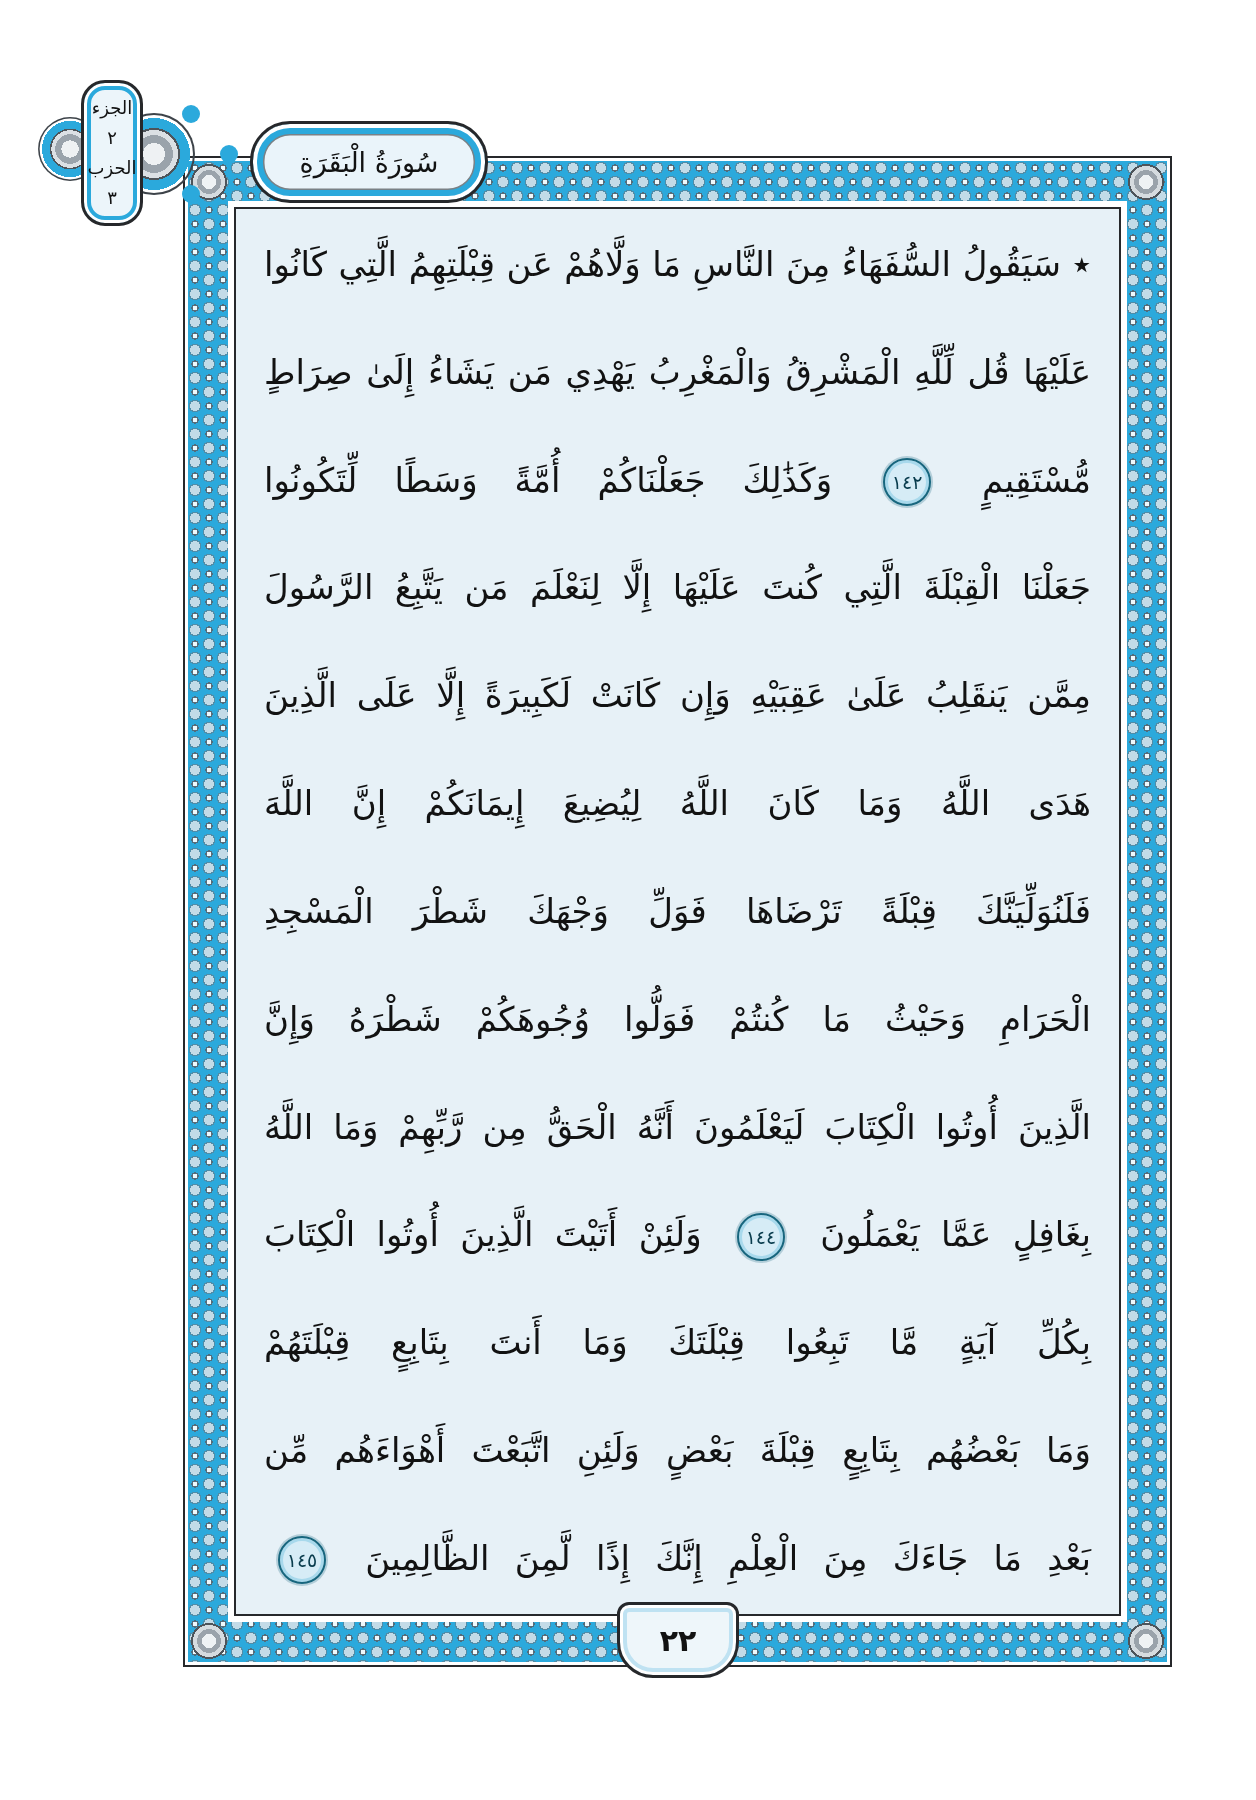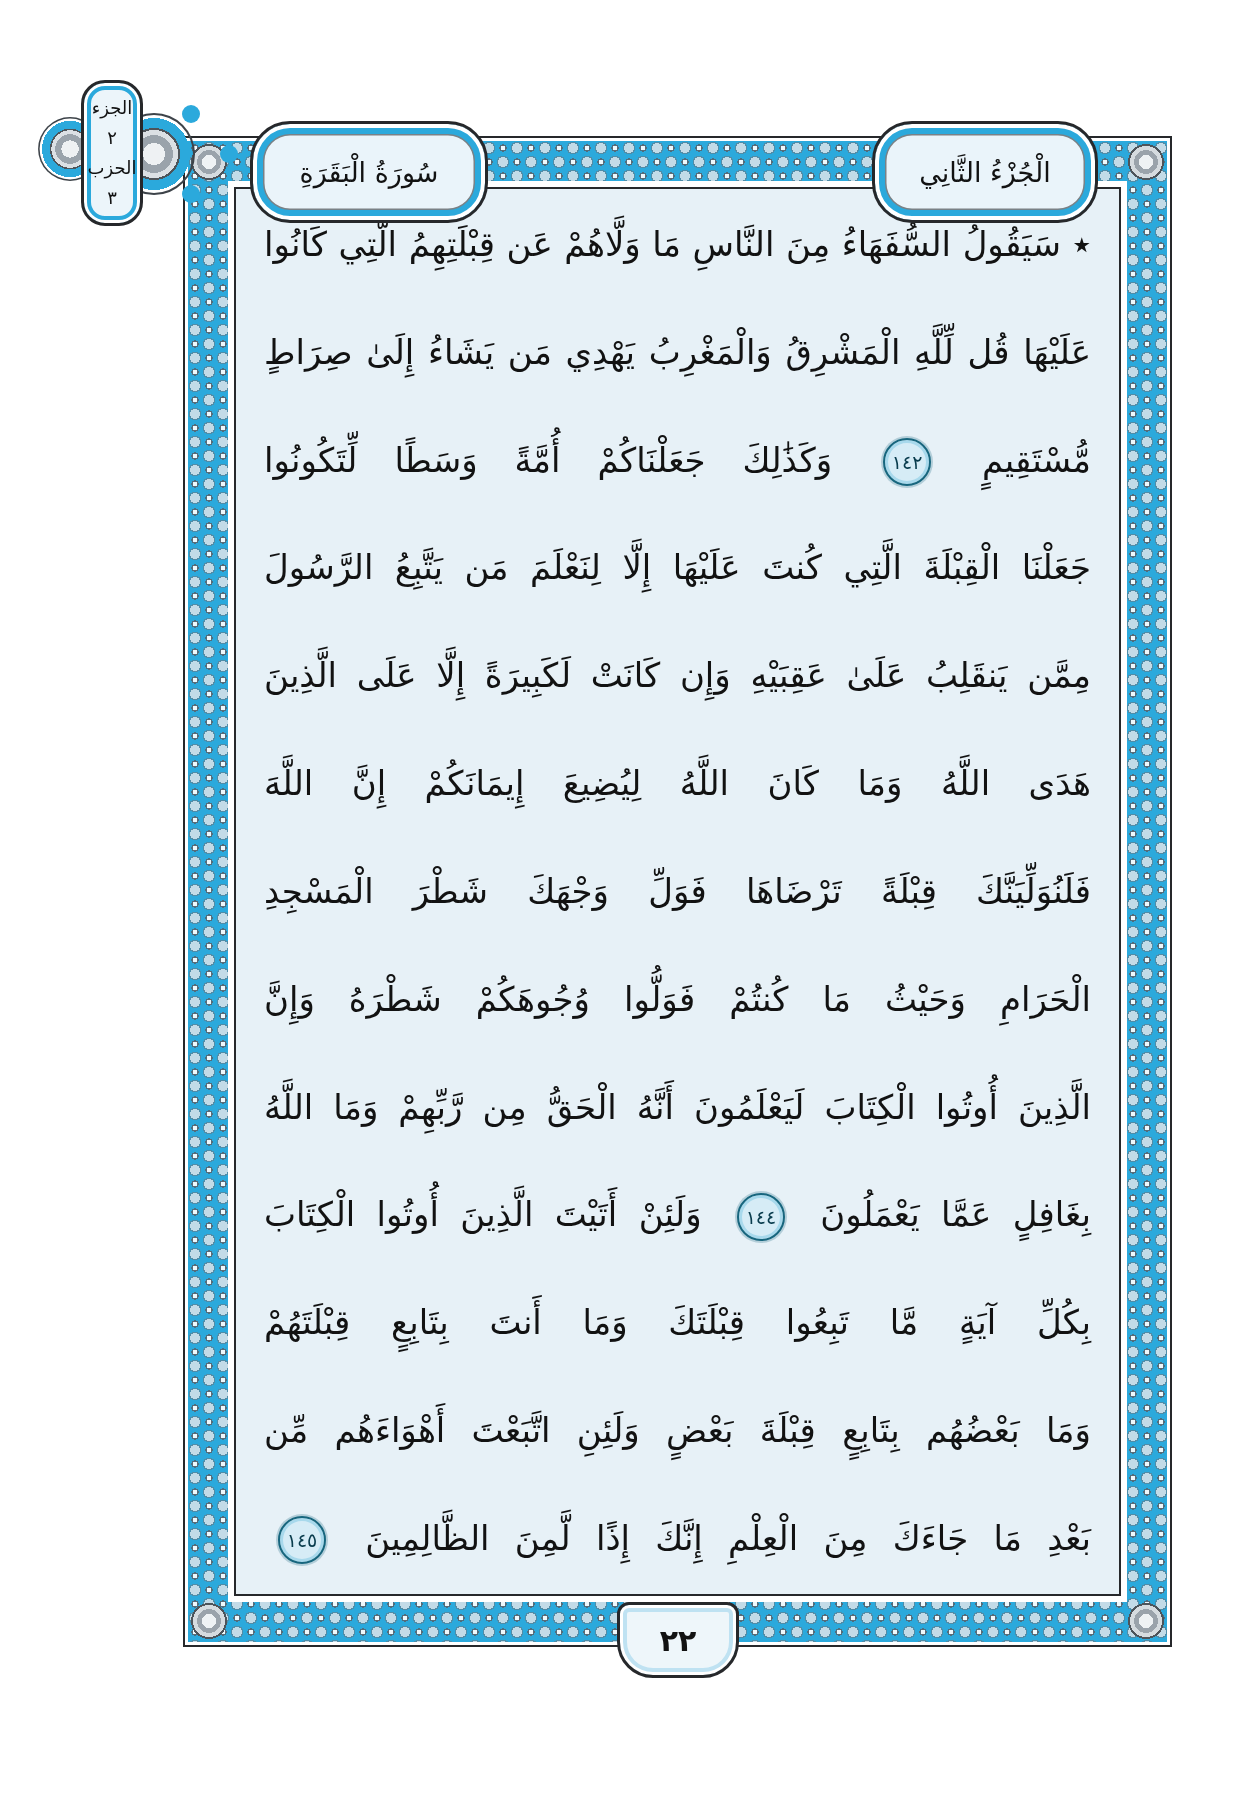--- a/index.html
+++ b/index.html
@@ -11,21 +11,21 @@
     --text-black:#121212;
     --badge-fill:#d6ecf6;
     --badge-ring:#17667e;
   }
   body{ background:#ffffff; font-family:"DejaVu Sans", sans-serif; }
 
   .canvas{ position:relative; width:1256px; height:1800px; background:#ffffff; overflow:hidden; }
 
   
   .frame-outer{
-    position:absolute; left:183px; top:136px; width:989px; height:1511px;
+    position:absolute; left:183px; top:156px; width:989px; height:1511px;
     border:2.5px solid var(--outline-dark); padding:3px; background:#fff;
   }
   .band{
     width:100%; height:100%; padding:40px; position:relative;
     background-color:var(--band-blue);
     background-image:
       radial-gradient(circle at 7px 7px,  rgba(255,255,255,.92) 0 2.2px, rgba(90,98,106,.85) 2.2px 3.6px, transparent 3.6px),
       radial-gradient(circle at 21px 21px, rgba(255,255,255,.92) 0 2.2px, rgba(90,98,106,.85) 2.2px 3.6px, transparent 3.6px),
       radial-gradient(circle at 21px 7px,  rgba(222,228,233,.85) 0 5px, rgba(110,118,126,.55) 5px 6.4px, transparent 6.4px),
       radial-gradient(circle at 7px 21px,  rgba(222,228,233,.85) 0 5px, rgba(110,118,126,.55) 5px 6.4px, transparent 6.4px);
@@ -56,21 +56,21 @@
     width:48px; height:48px; border-radius:50%;
     background:var(--badge-fill);
     border:2px solid var(--badge-ring);
     box-shadow: inset 0 0 0 3px #a8d9ec, 0 0 0 2px rgba(23,102,126,.25);
     font-size:19px; line-height:normal; color:#093c4d;
     vertical-align:middle; margin:0 14px;
   }
 
   
   .cartouche{
-    position:absolute; top:121px; height:102px; z-index:5;
+    position:absolute; top:121px; height:82px; z-index:5;
     background:#eaf4fa;
     border:3px solid var(--outline-dark);
     border-radius:40px;
     box-shadow: inset 0 0 0 4px #ffffff, inset 0 0 0 10px var(--band-blue), inset 0 0 0 11.5px rgba(30,34,38,.55);
     display:flex; align-items:center; justify-content:center;
     font-size:27px; color:var(--text-black);
   }
   .cartouche.surah{ left:250px; width:238px; }
   .cartouche.juz{ left:872px; width:226px; }
 
@@ -157,21 +157,18 @@
               <div class="line"><span>بَعْدِ مَا جَاءَكَ مِنَ الْعِلْمِ إِنَّكَ إِذًا لَّمِنَ الظَّالِمِينَ</span> <span class="badge">١٤٥</span></div>
             </div>
         </div>
       </div>
     </div>
   </div>
 
   <div class="cartouche surah">
     <span>سُورَةُ الْبَقَرَةِ</span>
   </div>
-  <div class="cartouche juz">
-    <span>الْجُزْءُ الثَّانِي</span>
-  </div>
 
   <div class="pagenum">
     <span>٢٢</span>
   </div>
 
 </div>
 
 </body></html>

